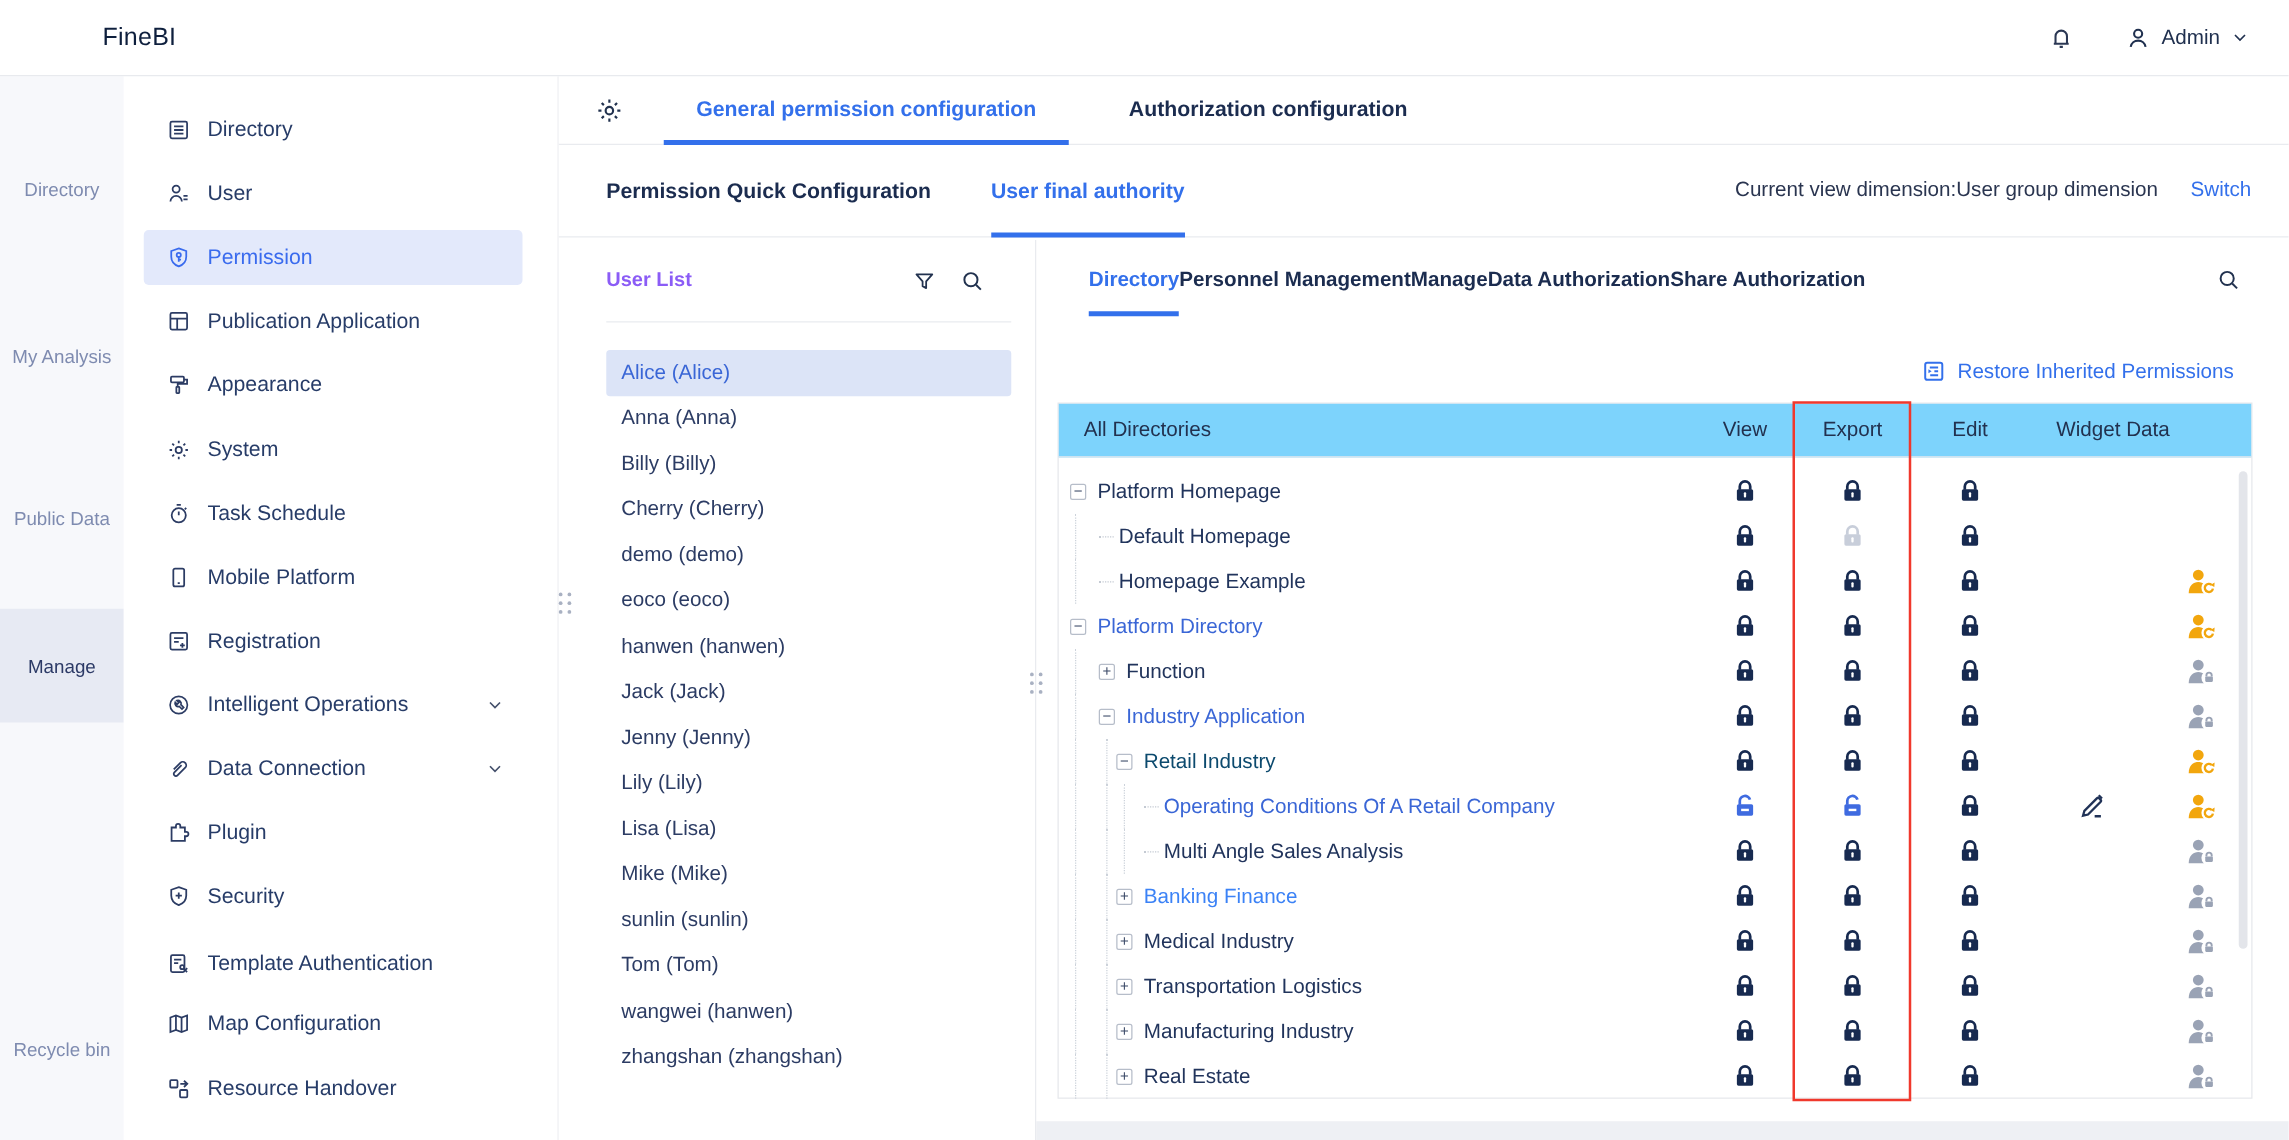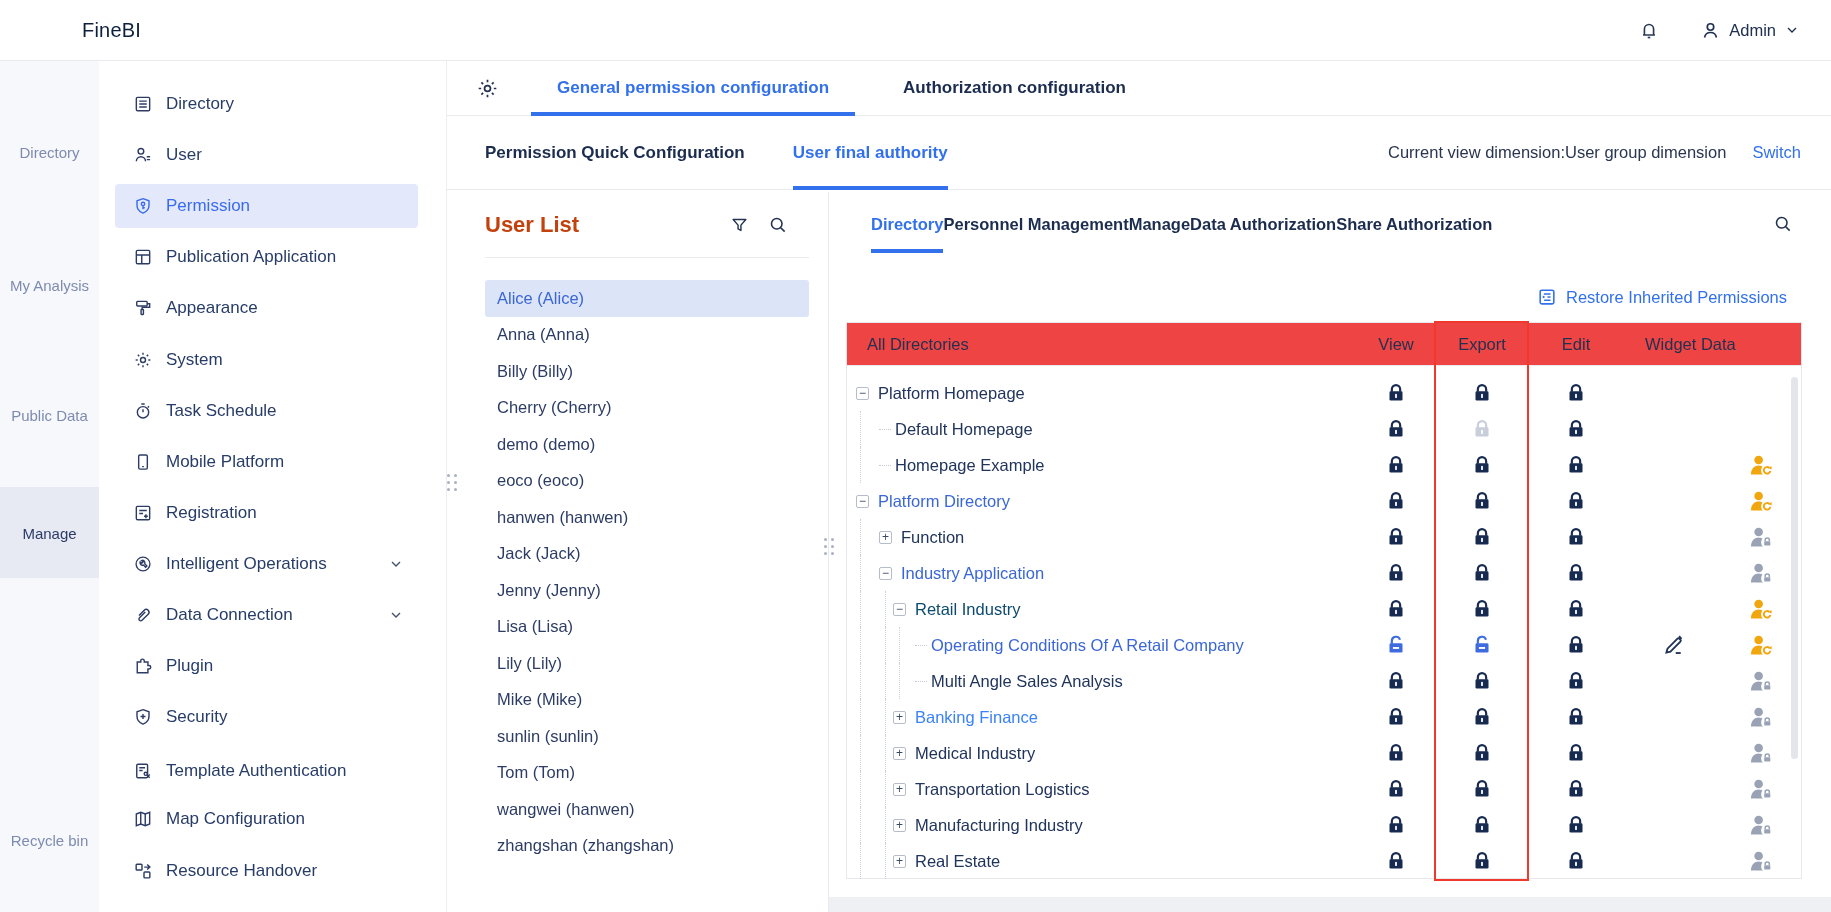--- a/index.html
+++ b/index.html
@@ -51,21 +51,21 @@
   .stab.active::after { content:""; position:absolute; left:0; right:0; bottom:-1px; height:4px; background:#3370eb; }
   .subtabs .sp { flex:1; }
   .dim { font-size:16.5px; color:#2a3550; }
   .switch { color:#3370eb; font-size:16.5px; margin-left:26px; cursor:pointer; }
 
   .content { position:absolute; top:131px; left:0; right:0; bottom:0; display:flex; }
 
   
   .userlist { width:382px; border-right:1px solid #e9ebef; position:relative; }
   .ul-head { display:flex; align-items:center; height:44px; margin-top:11px; padding:0 40px 0 38px; }
-  .ul-title { font-size:22px; font-weight:bold; color:#c2410c; }
+  .ul-title { font-size:16px; font-weight:bold; color:#8b5cf6; }
   .ul-head .sp { flex:1; }
   .ul-head .icon { color:#22324f; cursor:pointer; }
   .ul-head .icon + .icon { margin-left:19px; }
   .ul-divider { border-top:1px solid #e9ebef; margin:10px 19px 0 38px; }
   .ul-items { margin-top:22px; }
   .user-item { margin:0 19px 0 38px; height:36.5px; display:flex; align-items:center; padding-left:12px;
     font-size:16.5px; color:#2c3c64; border-radius:3px; cursor:pointer; }
   .user-item.selected { background:#dce4f7; color:#3a66d6; }
 
   
@@ -76,21 +76,21 @@
   .ptab + .ptab { }
   .ptab.active { color:#3370eb; }
   .ptab.active::after { content:""; position:absolute; left:0; right:0; bottom:3px; height:4px; background:#3370eb; }
   .perm-search { margin-left:auto; color:#22324f; cursor:pointer; }
   .restore { position:absolute; top:95px; right:44px; display:flex; align-items:center; gap:9px;
     color:#3370eb; font-size:16.5px; cursor:pointer; }
 
   .ptable { position:absolute; top:130px; left:17px; width:956px; height:557px;
     border:1px solid #e6e8ec; background:#fff; }
   .t-head { height:43px; display:grid; grid-template-columns:504px 90px 82px 106px 172px; align-items:center;
-    background:#ef4444; border-bottom:1px solid #e7e9ed; font-size:16.5px; color:#22314f; }
+    background:#7dd3fc; border-bottom:1px solid #e7e9ed; font-size:16.5px; color:#22314f; }
   .t-head .h-name { padding-left:20px; }
   .t-head .h-c { text-align:center; }
   .t-head .h-w { padding-left:16px; }
   .t-body { padding-top:9px; }
   .t-row { display:grid; grid-template-columns:504px 90px 82px 106px 172px; height:36px; align-items:center; }
   .t-name { position:relative; height:100%; display:flex; align-items:center; font-size:16.5px; }
   .t-name .label { cursor:pointer; white-space:nowrap; }
   .guide { position:absolute; top:0; bottom:0; border-left:1px dotted #ccd2da; }
   .toggle { flex:none; width:13px; height:13px; border:1px solid #b6bdc9; background:#fff; border-radius:2px;
     color:#3c4a68; font-size:12px; line-height:11px; text-align:center; margin-right:9px; cursor:pointer; }
@@ -359,22 +359,22 @@
       <div class="ul-items" id="ulItems">
           <div class="user-item selected">Alice (Alice)</div>
           <div class="user-item ">Anna (Anna)</div>
           <div class="user-item ">Billy (Billy)</div>
           <div class="user-item ">Cherry (Cherry)</div>
           <div class="user-item ">demo (demo)</div>
           <div class="user-item ">eoco (eoco)</div>
           <div class="user-item ">hanwen (hanwen)</div>
           <div class="user-item ">Jack (Jack)</div>
           <div class="user-item ">Jenny (Jenny)</div>
+          <div class="user-item ">Lily (Lily)</div>
           <div class="user-item ">Lisa (Lisa)</div>
-          <div class="user-item ">Lily (Lily)</div>
           <div class="user-item ">Mike (Mike)</div>
           <div class="user-item ">sunlin (sunlin)</div>
           <div class="user-item ">Tom (Tom)</div>
           <div class="user-item ">wangwei (hanwen)</div>
           <div class="user-item ">zhangshan (zhangshan)</div>
         </div>
     </div>
 
     <div class="perm">
       <div class="perm-tabs" id="permTabs">

